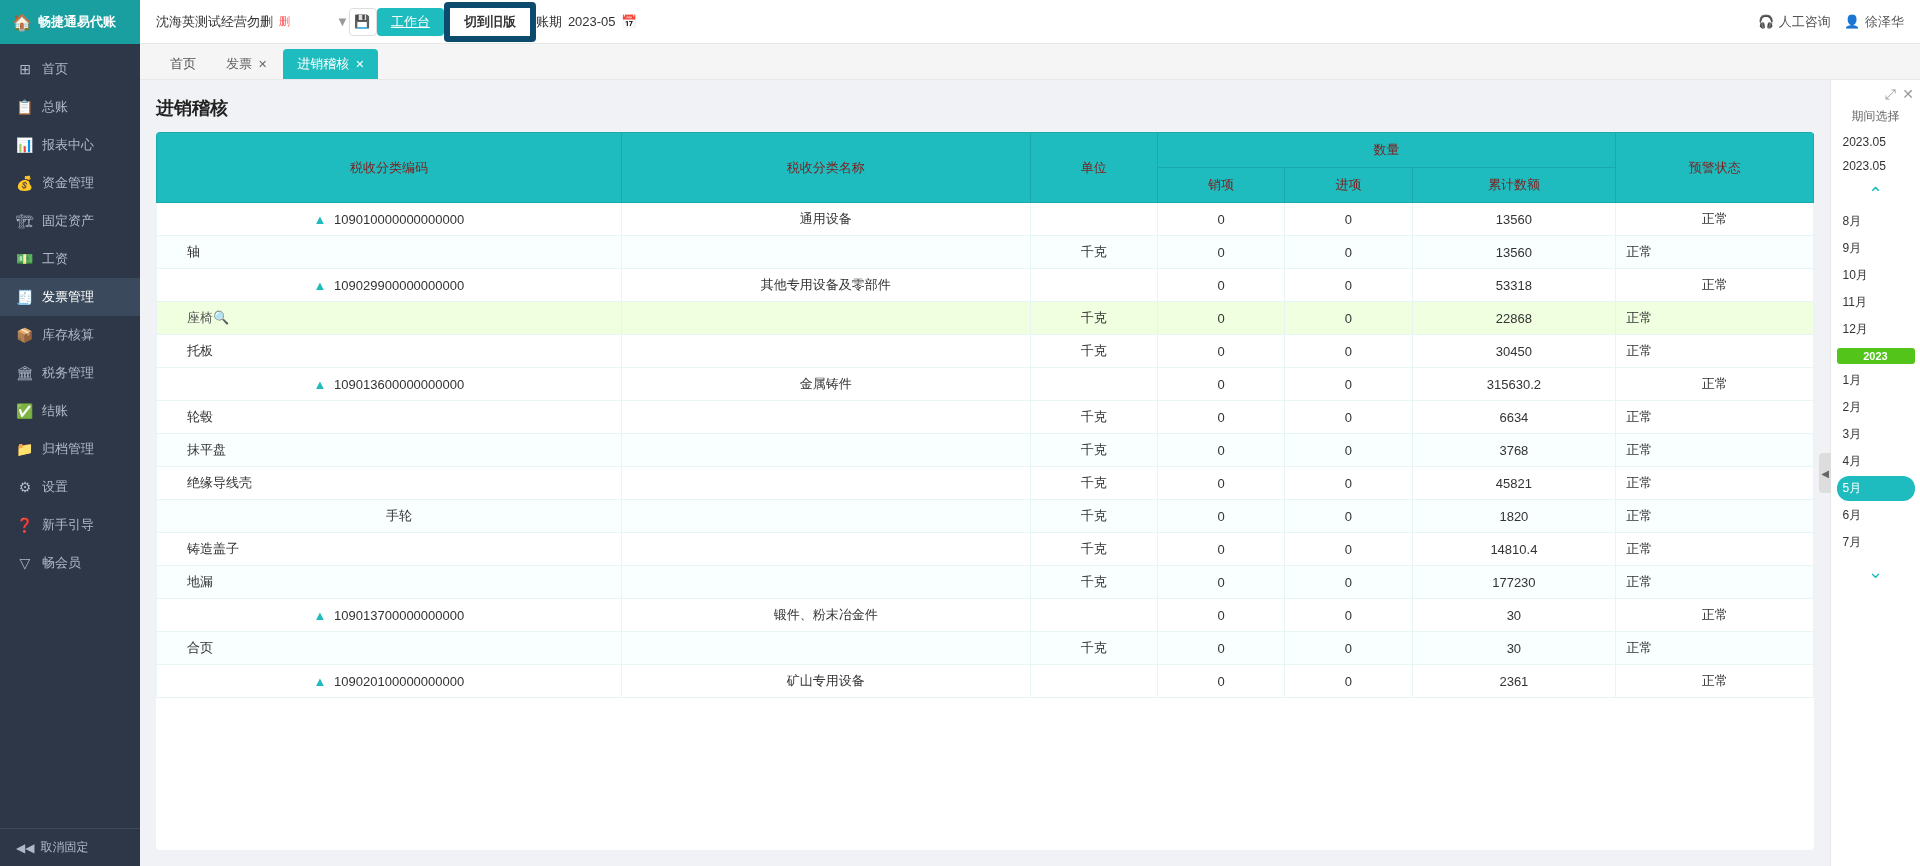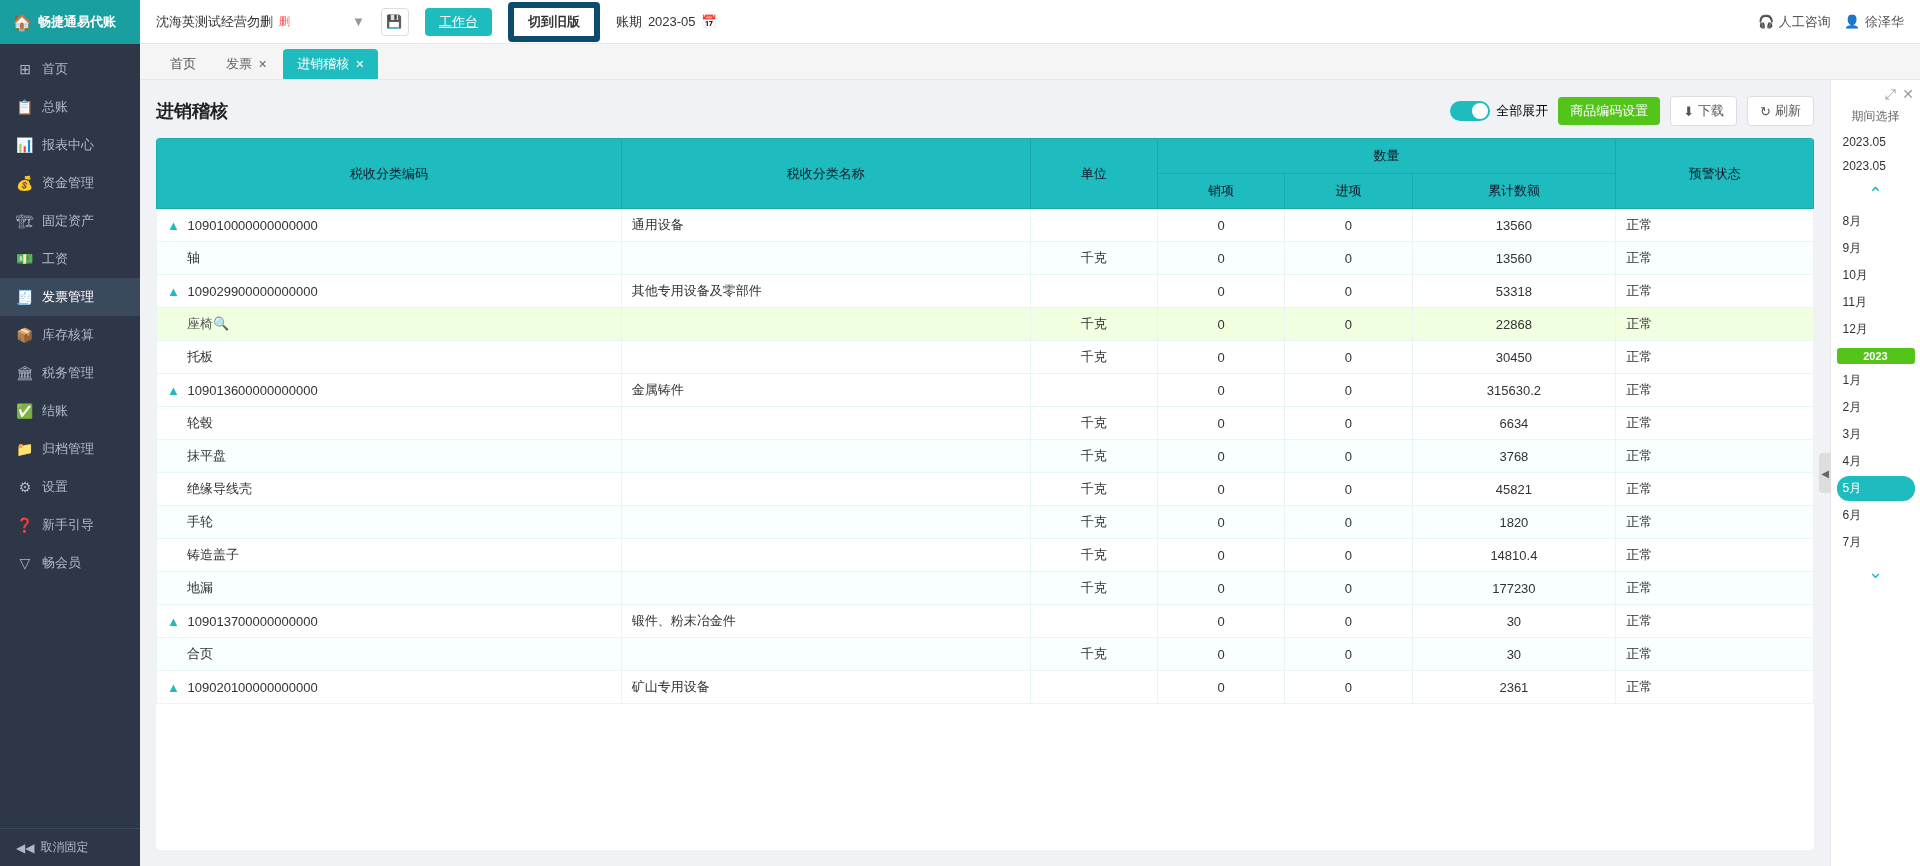--- a/index.html
+++ b/index.html
@@ -66,21 +66,21 @@
     }
 
     
     .topbar {
       height: 44px;
       background: #fff;
       display: flex;
       align-items: center;
       padding: 0 16px;
       border-bottom: 1px solid #e8e8e8;
-      gap: 16px;
+      gap: 0;
       flex-shrink: 0;
     }
     .topbar-company {
       display: flex;
       align-items: center;
       gap: 6px;
       font-size: 13px;
       color: #333;
       min-width: 180px;
     }
@@ -255,39 +255,39 @@
       background: #fff;
       border-radius: 4px;
     }
     table {
       width: 100%;
       border-collapse: collapse;
       font-size: 13px;
     }
     thead tr th {
       background: #1ebcbe;
-      color: #0f172a;
+      color: #7f1d1d;
       padding: 8px 10px;
       text-align: center;
       border: 1px solid #18aaab;
       font-weight: 500;
       white-space: nowrap;
     }
     thead tr.sub-header th {
       background: #1ebcbe;
     }
     tbody tr td {
       padding: 7px 10px;
       border: 1px solid #e8f5f5;
       color: #333;
       white-space: nowrap;
     }
     tbody tr:nth-child(odd) { background: #fff; }
     tbody tr:nth-child(even) { background: #f9fefe; }
-    tbody tr.group-row td { background: #fff; color: #333; }
+    tbody tr.group-row td { background: #fff; color: #333; text-align: center; }
     tbody tr.highlighted td { background: #f0ffe0; }
     tbody tr.highlighted td:first-child { color: #555; }
     .group-indicator { color: #1ebcbe; margin-right: 4px; }
     td.text-center { text-align: center; }
     .status-normal { color: #333; }
     .zoom-icon { color: #1ebcbe; cursor: pointer; font-size: 13px; }
 
     
     .right-panel {
       width: 90px;
@@ -488,37 +488,20 @@
       <span>进销稽核</span>
       <span class="tab-close">✕</span>
     </div>
   </div>
 
   <div class="content-area">
     <div class="main-content">
 
       <div class="page-header">
         <span class="page-title">进销稽核</span>
-        <div class="header-actions">
-          <div class="toggle-switch">
-            <div class="toggle-track">
-              <div class="toggle-thumb"></div>
-            </div>
-            <span>全部展开</span>
-          </div>
-          <button class="action-btn-green">商品编码设置</button>
-          <button class="action-btn-outline">
-            <span>⬇</span>
-            <span>下载</span>
-          </button>
-          <button class="action-btn-outline">
-            <span>↻</span>
-            <span>刷新</span>
-          </button>
-        </div>
       </div>
 
       <div class="table-wrapper">
         <table>
           <thead>
             <tr>
               <th rowspan="2">税收分类编码</th>
               <th rowspan="2">税收分类名称</th>
               <th rowspan="2" style="background:#1ebcbe;">单位</th>
               <th colspan="3">数量</th>
@@ -627,21 +610,21 @@
           绝缘导线壳
         </td>
         <td></td>
         <td class="text-center">千克</td>
         <td class="text-center">0</td>
         <td class="text-center">0</td>
         <td class="text-center">45821</td>
         <td class="status-normal">正常</td>
       </tr>
               <tr>
-        <td style="padding-left:30px;">
+        <td style="padding-left:30px;text-align:center;">
           手轮
         </td>
         <td></td>
         <td class="text-center">千克</td>
         <td class="text-center">0</td>
         <td class="text-center">0</td>
         <td class="text-center">1820</td>
         <td class="status-normal">正常</td>
       </tr>
               <tr>

